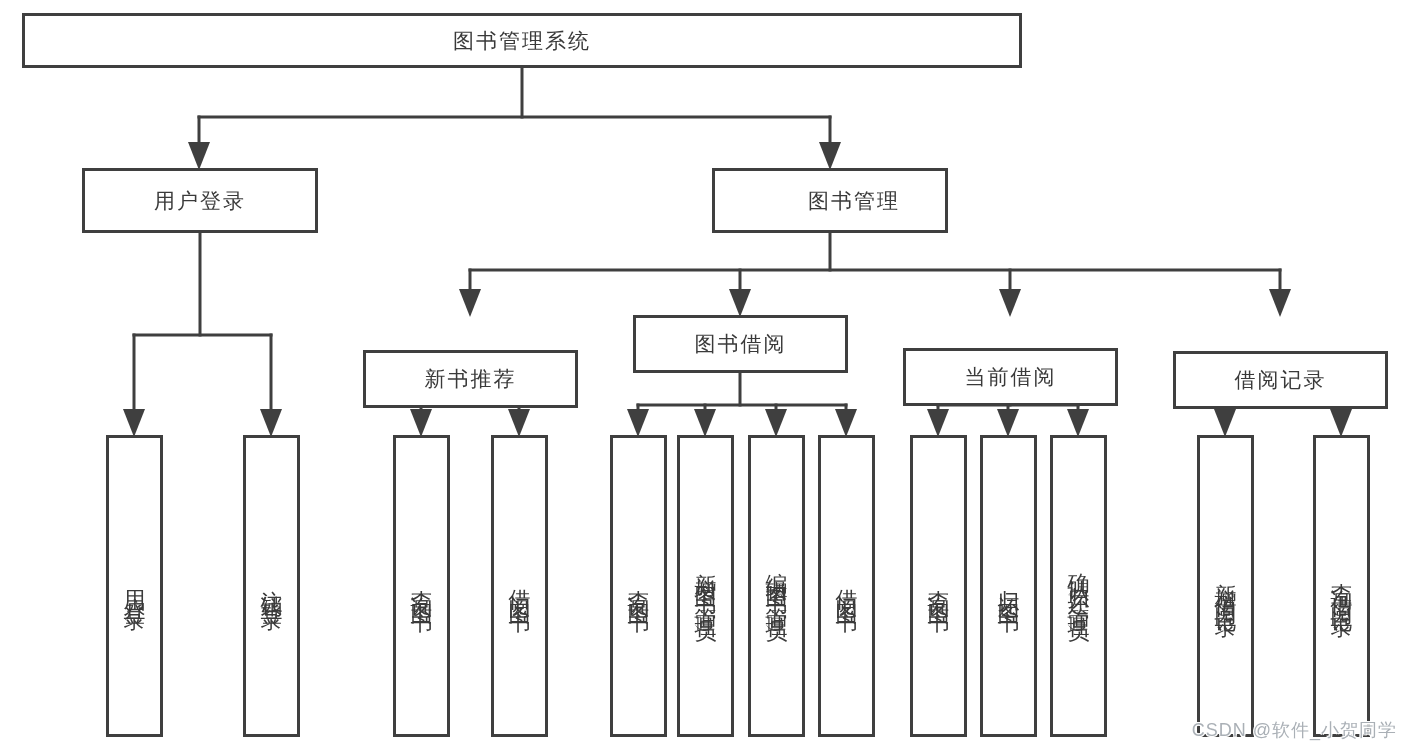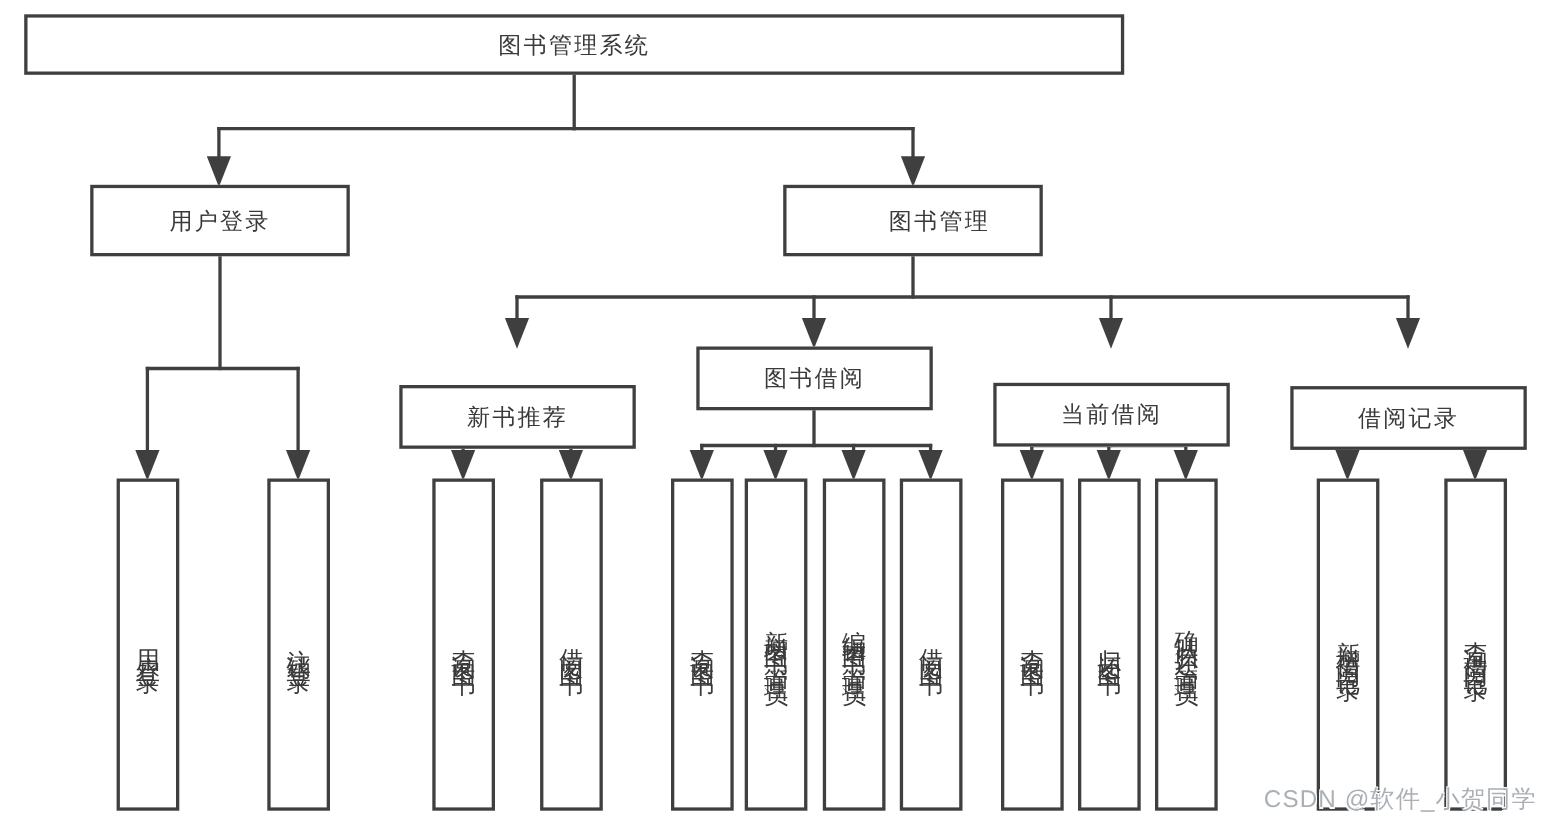--- a/index.html
+++ b/index.html
@@ -35,21 +35,21 @@
     text-orientation: mixed;
     font-size: 22px;
     letter-spacing: 7px;
     line-height: 1;
     white-space: normal;
   }
   .watermark {
     position: absolute;
     right: 8px;
     bottom: 5px;
-    font-size: 22px;
+    font-size: 18px;
     letter-spacing: 1px;
     color: #aab0b6;
     text-shadow: 1px 1px 0 #fff, -1px -1px 0 #fff, 1px -1px 0 #fff, -1px 1px 0 #fff;
     white-space: nowrap;
   }
 </style>
 </head>
 <body>
 
 <div class="canvas">

